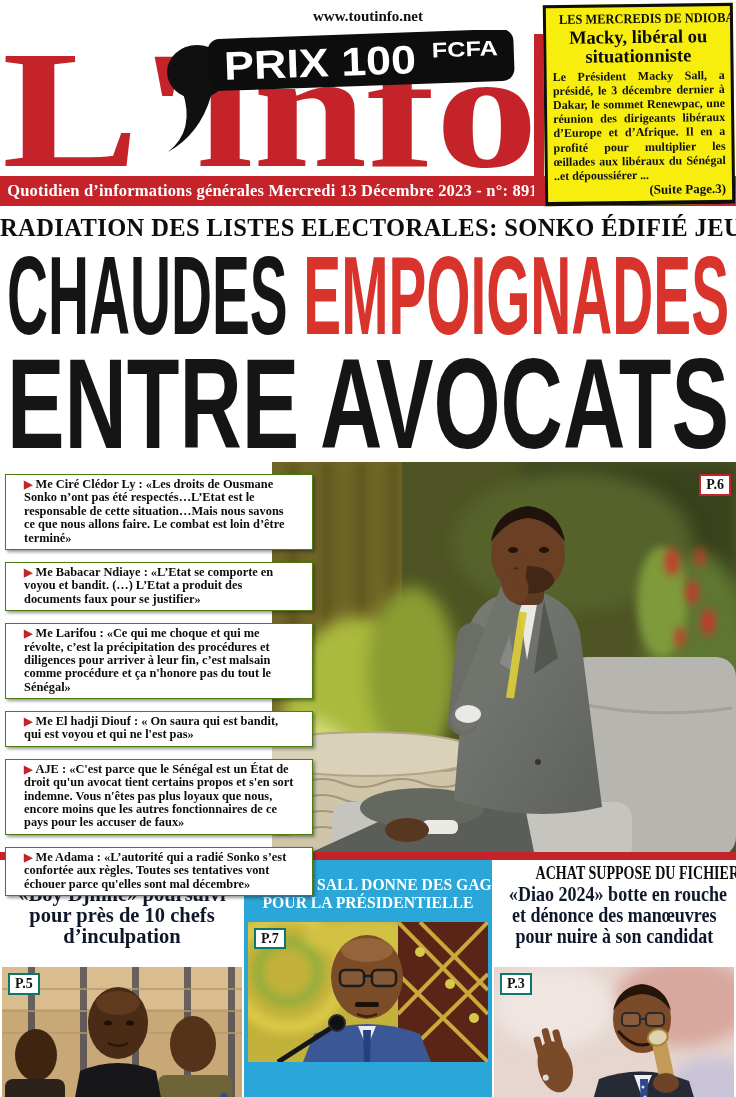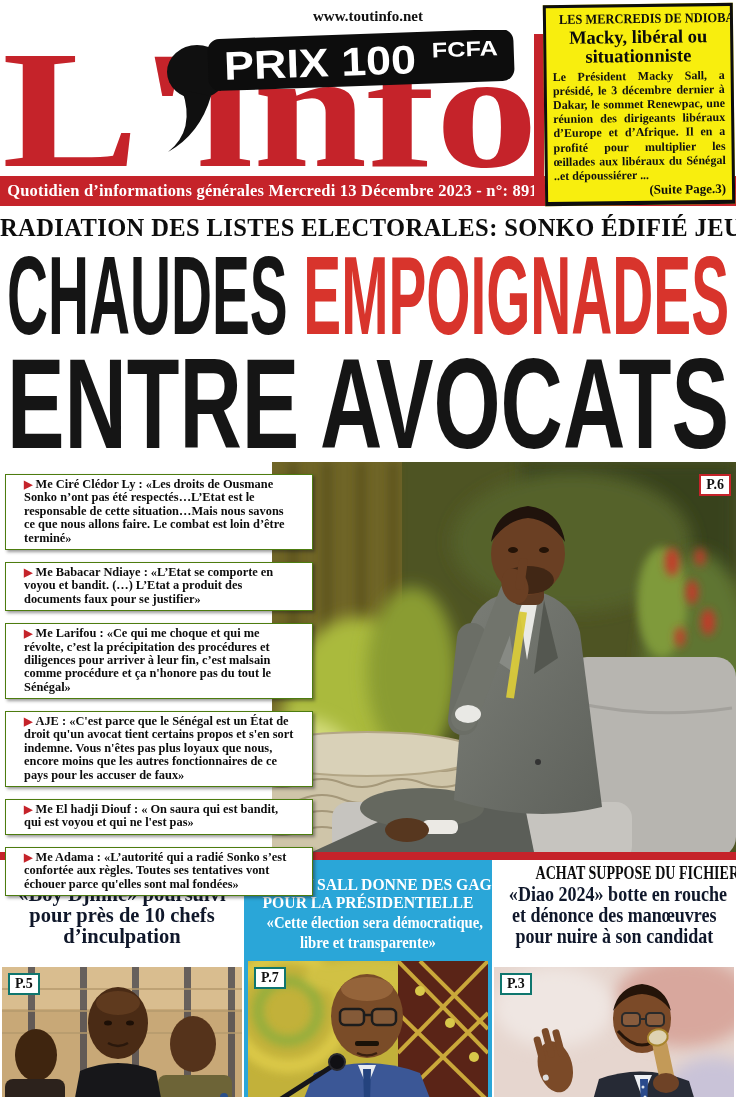--- a/index.html
+++ b/index.html
@@ -186,23 +186,23 @@
         <circle cx="266" cy="300" r="3" fill="#333"></circle>
       </g>
     </svg>
 
     <div class="pbadge pbadge-red badge-p6">P.6</div>
 
     <div class="quotes">
       <p class="quote"><span class="qarrow">▶</span><span>Me Ciré Clédor Ly : «Les droits de Ousmane Sonko n’ont pas été respectés…L’Etat est le responsable de cette situation…Mais nous savons ce que nous allons faire. Le combat est loin d’être terminé»</span></p>
       <p class="quote"><span class="qarrow">▶</span><span>Me Babacar Ndiaye : «L’Etat se comporte en voyou et bandit. (…) L’Etat a produit des documents faux pour se justifier»</span></p>
       <p class="quote"><span class="qarrow">▶</span><span>Me Larifou : «Ce qui me choque et qui me révolte, c’est la précipitation des procédures et diligences pour arriver à leur fin, c’est malsain comme procédure et ça n'honore pas du tout le Sénégal»</span></p>
+      <p class="quote"><span class="qarrow">▶</span><span>Me El hadji Diouf : « On saura qui est bandit, qui est voyou et qui ne l'est pas»</span></p>
       <p class="quote"><span class="qarrow">▶</span><span>AJE : «C'est parce que le Sénégal est un État de droit qu'un avocat tient certains propos et s'en sort indemne. Vous n'êtes pas plus loyaux que nous, encore moins que les autres fonctionnaires de ce pays pour les accuser de faux»</span></p>
-      <p class="quote"><span class="qarrow">▶</span><span>Me El hadji Diouf : « On saura qui est bandit, qui est voyou et qui ne l'est pas»</span></p>
-      <p class="quote"><span class="qarrow">▶</span><span>Me Adama : «L’autorité qui a radié Sonko s’est confortée aux règles. Toutes ses tentatives vont échouer parce qu'elles sont mal fondées»</span></p>
+      <p class="quote"><span class="qarrow">▶</span><span>Me Adama : «L’autorité qui a radié Sonko s’est confortée aux règles. Toutes ses tentatives vont échouer parce qu'elles sont mal décembre»</span></p>
     </div>
   </div>
 
   <div class="red-rule"></div>
 
   <div class="bottom">
 
     <div class="bcol">
       <div class="bkicker"><span class="cond cx80">PLACE SOUS MANDAT DE DÉPÔT HIER</span></div>
       <div class="bheadline">
@@ -240,24 +240,20 @@
         </svg>
         <div class="pbadge badge-photo">P.5</div>
       </div>
     </div>
 
     <div class="bcol col2">
       <div class="bkicker">
         <span class="line"><span class="cond cx95">MACKY SALL DONNE DES GAGES</span></span>
         <span class="line"><span class="cond cx95">POUR LA PRÉSIDENTIELLE</span></span>
       </div>
-      <div class="bheadline">
-        <span class="line"><span class="cond cx84">«Cette élection sera démocratique,</span></span>
-        <span class="line"><span class="cond cx84">libre et transparente»</span></span>
-      </div>
       <div class="bphoto">
         <svg width="240" height="140" viewBox="0 0 240 140">
           <defs>
               <filter id="mb" x="-40%" y="-40%" width="180%" height="180%">
                 <feGaussianBlur stdDeviation="4"></feGaussianBlur>
               </filter>
             </defs>
           <rect width="240" height="140" fill="#c2b13a"></rect>
           <g filter="url(#mb)" opacity=".95">
             <circle cx="40" cy="50" r="55" fill="none" stroke="#ddca4a" stroke-width="14"></circle>

